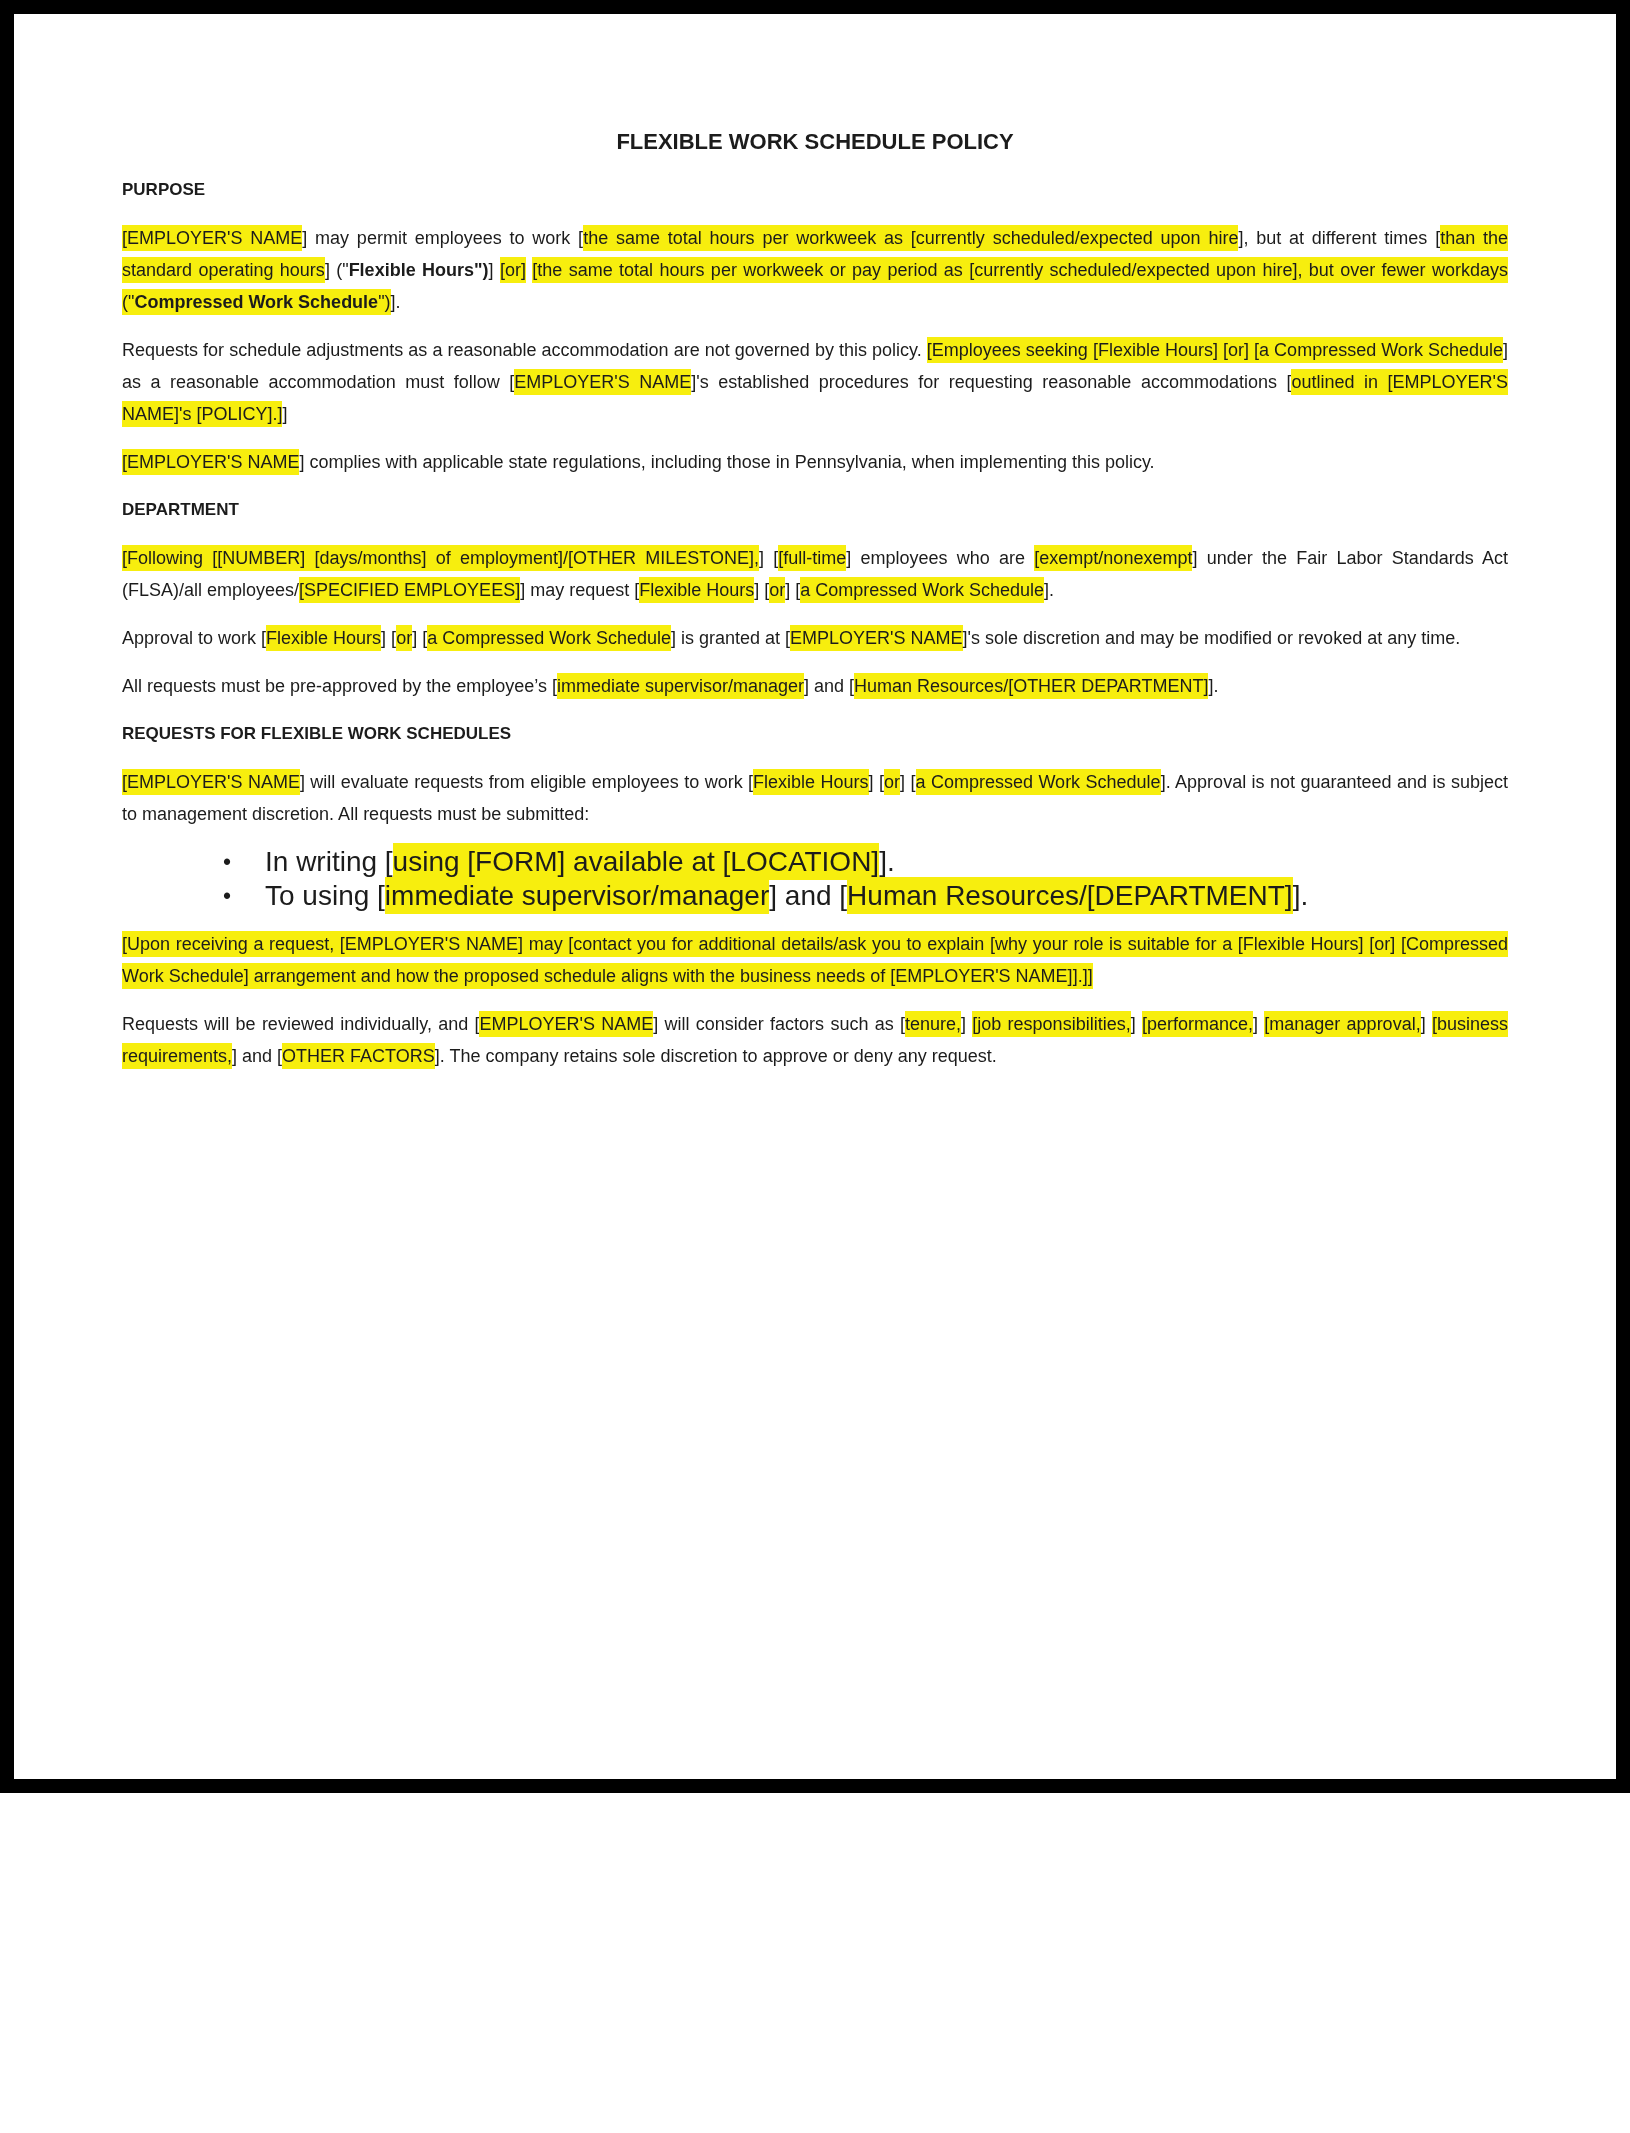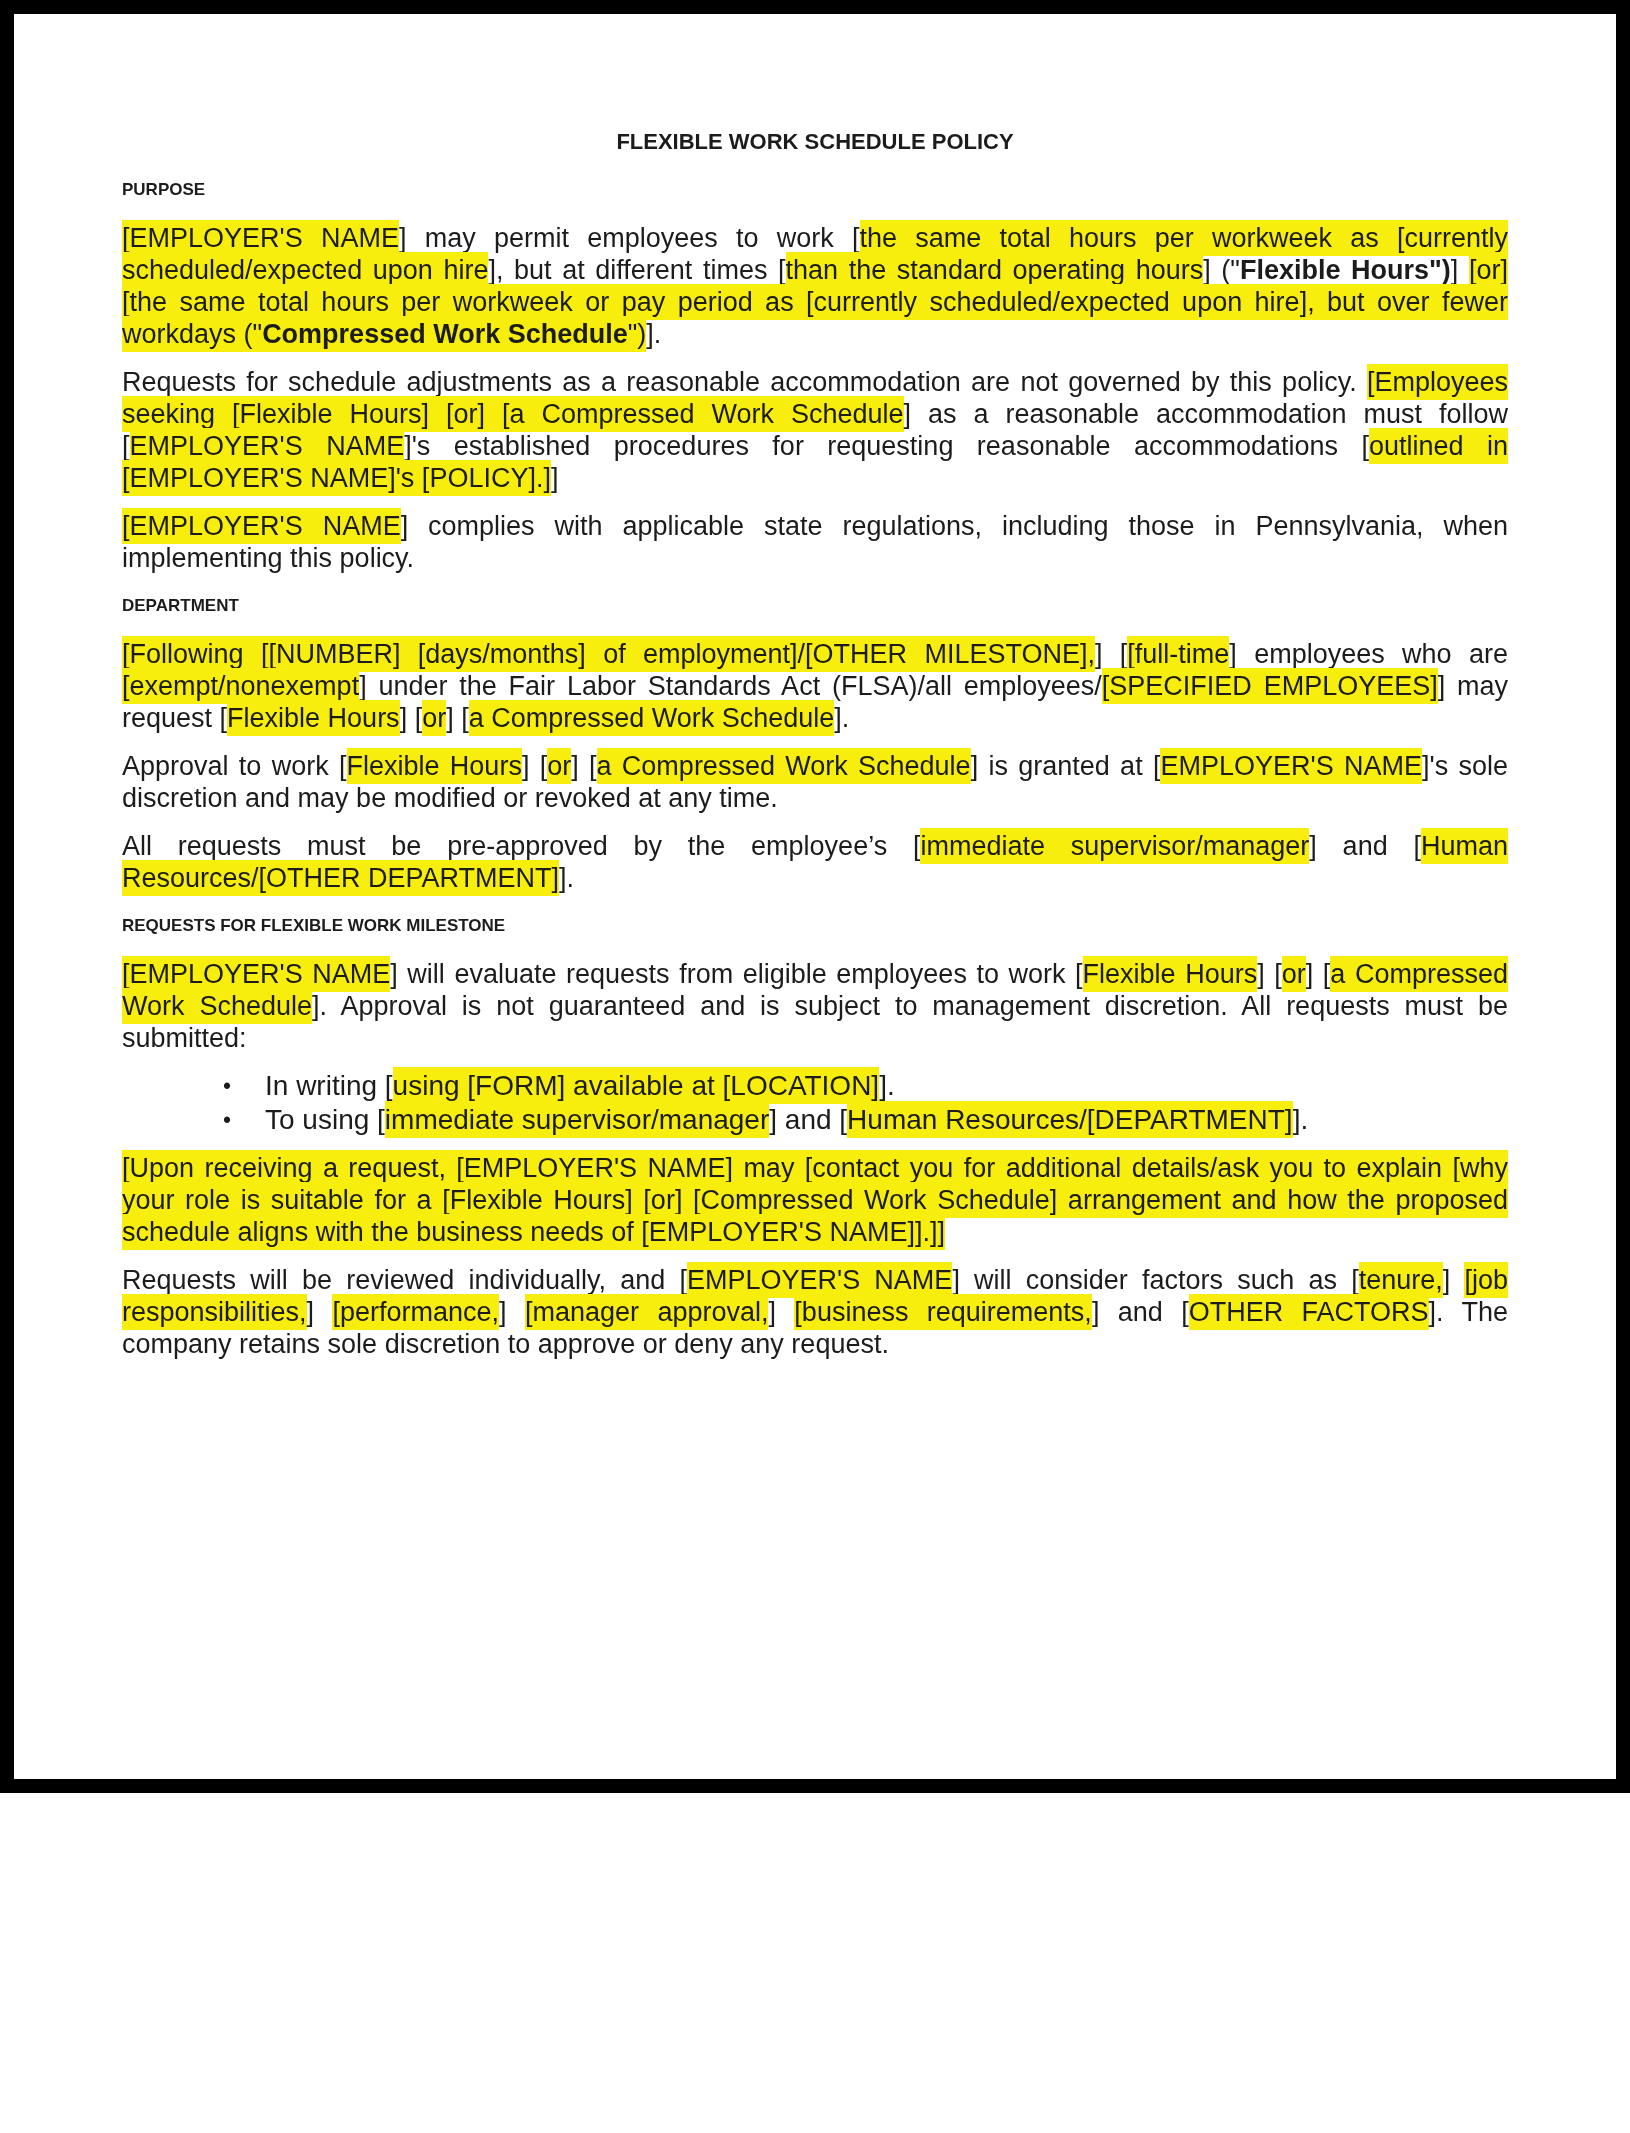--- a/index.html
+++ b/index.html
@@ -16,21 +16,21 @@
   .inner { padding:112px 108px 0 108px; }
   .doc-title {
     font-size:22px; font-weight:bold; line-height:32px;
     text-align:center; margin:0 0 16px 0;
   }
   .section-heading {
     font-size:17px; font-weight:bold; line-height:32px;
     margin:0 0 16px 0; text-align:left;
   }
   .para {
-    font-size:27px; line-height:32px;
+    font-size:18px; line-height:32px;
     text-align:justify; margin:13px 0 16px 0;
   }
   .hl { background:#f7ee0e; padding:3px 0; }
   .b { font-weight:bold; }
   ul.doc-list { margin:0 0 16px 0; padding:0; list-style:none; }
   ul.doc-list li {
     position:relative; font-size:28px; line-height:32px;
     padding-left:143px; margin:0 0 2px 0; text-align:left;
   }
   ul.doc-list li::before {
@@ -56,21 +56,21 @@
     <p class="para"><span class="hl">[EMPLOYER'S NAME</span><span>] may permit employees to work [</span><span class="hl">the same total hours per workweek as [currently scheduled/expected upon hire</span><span>], but at different times [</span><span class="hl">than the standard operating hours</span><span>] ("</span><span class="b">Flexible Hours")</span><span>] </span><span class="hl">[or]</span><span> </span><span class="hl">[the same total hours per workweek or pay period as [currently scheduled/expected upon hire], but over fewer workdays ("</span><span class="hl b">Compressed Work Schedule</span><span class="hl">")</span><span>].</span></p>
     <p class="para"><span>Requests for schedule adjustments as a reasonable accommodation are not governed by this policy. </span><span class="hl">[Employees seeking [Flexible Hours] [or] [a Compressed Work Schedule</span><span>] as a reasonable accommodation must follow [</span><span class="hl">EMPLOYER'S NAME</span><span>]'s established procedures for requesting reasonable accommodations [</span><span class="hl">outlined in [EMPLOYER'S NAME]'s [POLICY].]</span><span>]</span></p>
     <p class="para"><span class="hl">[EMPLOYER'S NAME</span><span>] complies with applicable state regulations, including those in Pennsylvania, when implementing this policy.</span></p>
 
     <div class="section-heading">DEPARTMENT</div>
 
     <p class="para"><span class="hl">[Following [[NUMBER] [days/months] of employment]/[OTHER MILESTONE],</span><span>] [</span><span class="hl">[full-time</span><span>] employees who are </span><span class="hl">[exempt/nonexempt</span><span>] under the Fair Labor Standards Act (FLSA)/all employees/</span><span class="hl">[SPECIFIED EMPLOYEES]</span><span>] may request [</span><span class="hl">Flexible Hours</span><span>] [</span><span class="hl">or</span><span>] [</span><span class="hl">a Compressed Work Schedule</span><span>].</span></p>
     <p class="para"><span>Approval to work [</span><span class="hl">Flexible Hours</span><span>] [</span><span class="hl">or</span><span>] [</span><span class="hl">a Compressed Work Schedule</span><span>] is granted at [</span><span class="hl">EMPLOYER'S NAME</span><span>]'s sole discretion and may be modified or revoked at any time.</span></p>
     <p class="para"><span>All requests must be pre-approved by the employee’s [</span><span class="hl">immediate supervisor/manager</span><span>] and [</span><span class="hl">Human Resources/[OTHER DEPARTMENT]</span><span>].</span></p>
 
-    <div class="section-heading">REQUESTS FOR FLEXIBLE WORK MILESTONE</div>
+    <div class="section-heading">REQUESTS FOR FLEXIBLE WORK SCHEDULES</div>
 
     <p class="para"><span class="hl">[EMPLOYER'S NAME</span><span>] will evaluate requests from eligible employees to work [</span><span class="hl">Flexible Hours</span><span>] [</span><span class="hl">or</span><span>] [</span><span class="hl">a Compressed Work Schedule</span><span>]. Approval is not guaranteed and is subject to management discretion. All requests must be submitted:</span></p>
 
     <ul class="doc-list">
       <li><span>In writing [</span><span class="hl">using [FORM] available at [LOCATION]</span><span>].</span></li>
       <li><span>To using [</span><span class="hl">immediate supervisor/manager</span><span>] and [</span><span class="hl">Human Resources/[DEPARTMENT]</span><span>].</span></li>
     </ul>
 
     <p class="para"><span class="hl">[Upon receiving a request, [EMPLOYER'S NAME] may [contact you for additional details/ask you to explain [why your role is suitable for a [Flexible Hours] [or] [Compressed Work Schedule] arrangement and how the proposed schedule aligns with the business needs of [EMPLOYER'S NAME]].]]</span></p>
     <p class="para"><span>Requests will be reviewed individually, and [</span><span class="hl">EMPLOYER'S NAME</span><span>] will consider factors such as [</span><span class="hl">tenure,</span><span>] </span><span class="hl">[job responsibilities,</span><span>] </span><span class="hl">[performance,</span><span>] </span><span class="hl">[manager approval,</span><span>] </span><span class="hl">[business requirements,</span><span>] and [</span><span class="hl">OTHER FACTORS</span><span>]. The company retains sole discretion to approve or deny any request.</span></p>

